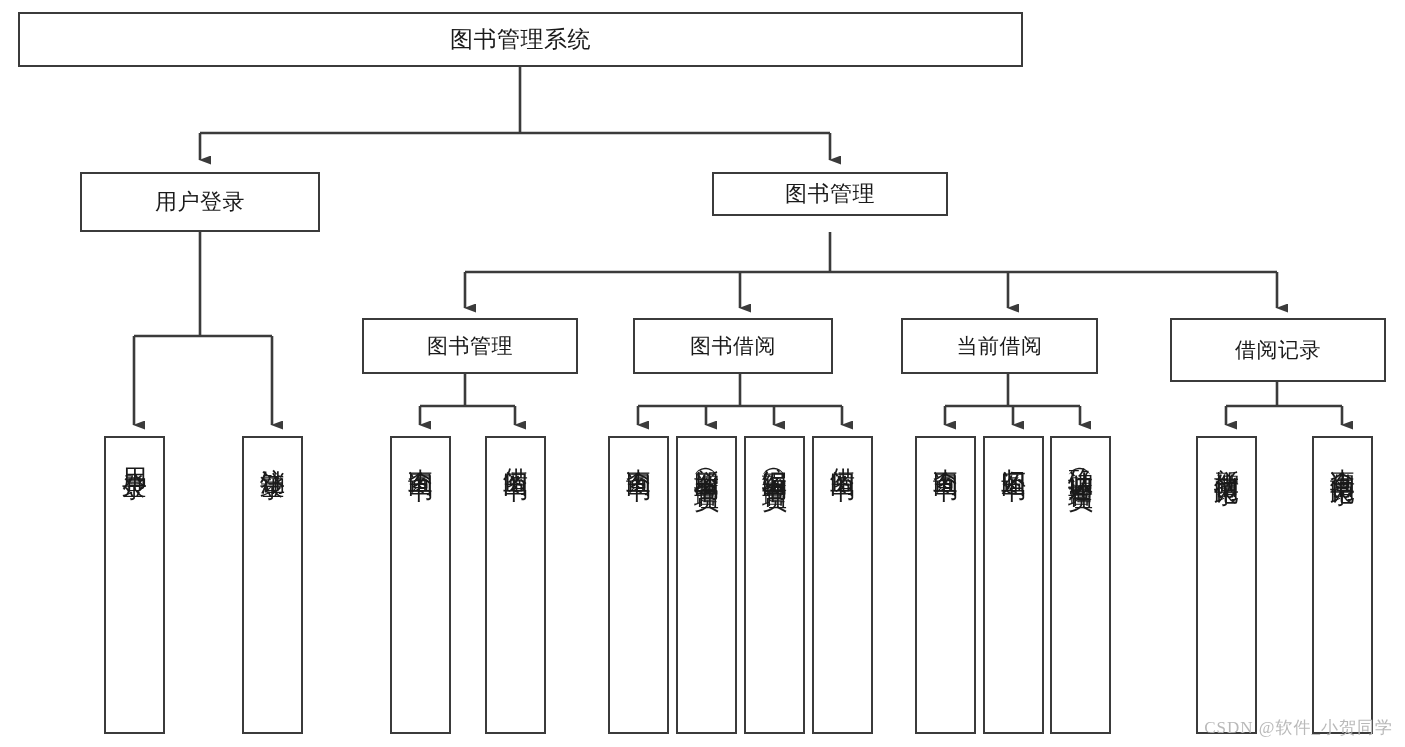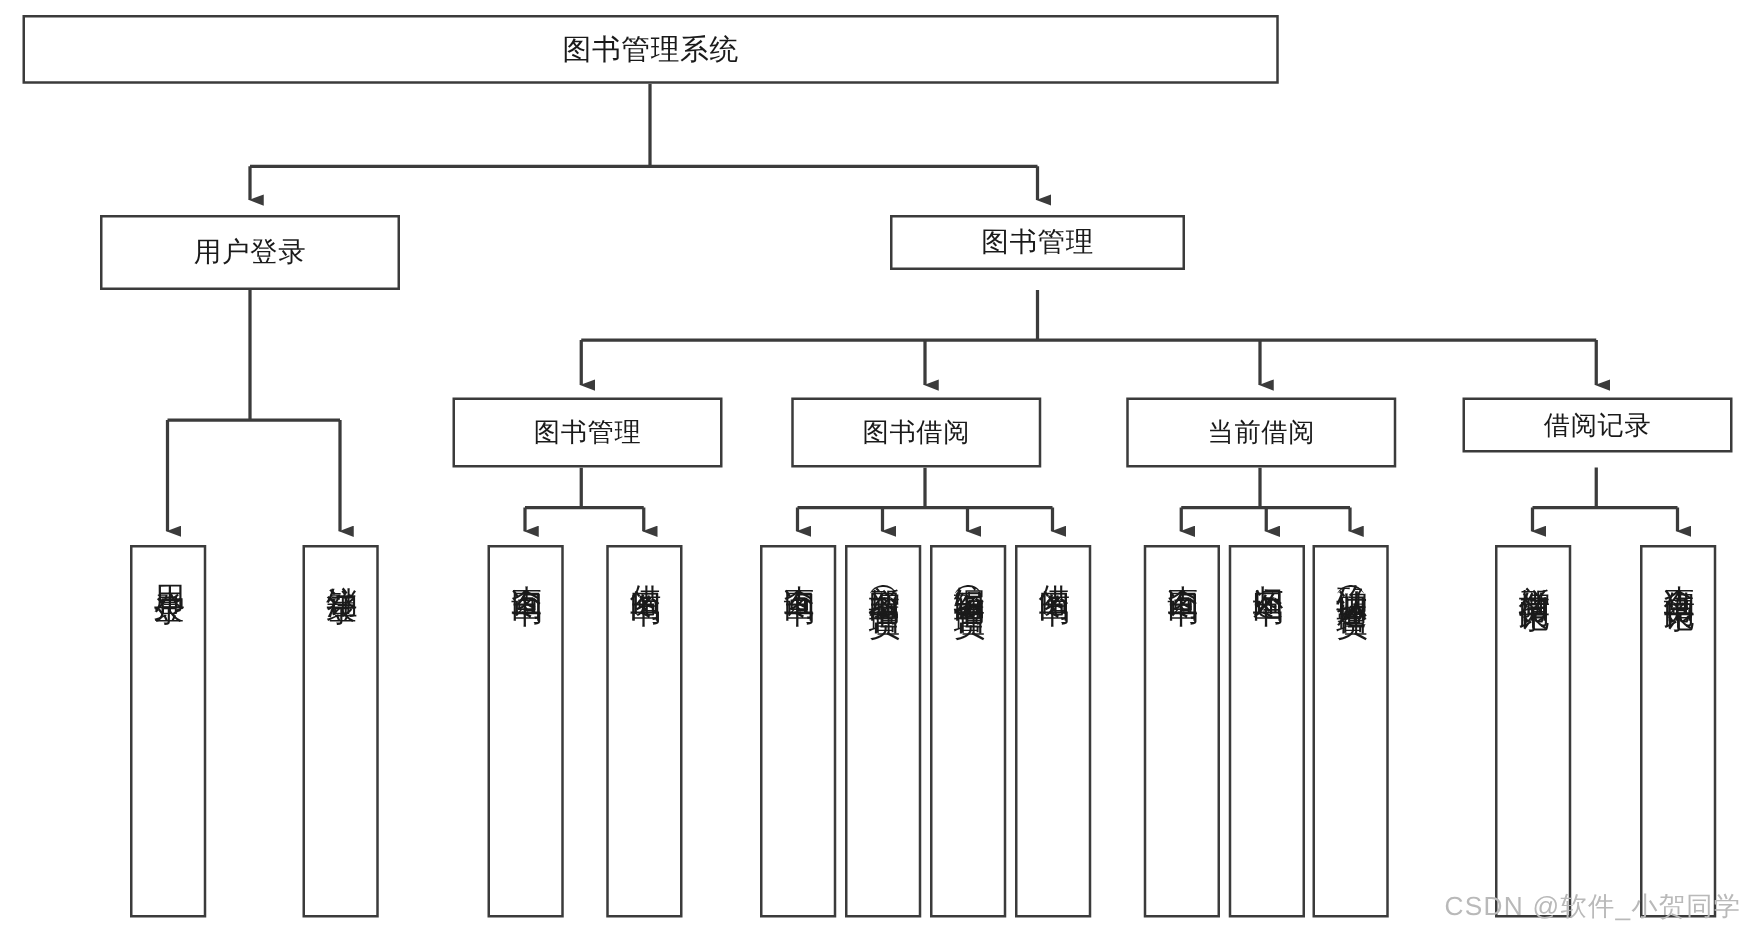--- a/index.html
+++ b/index.html
@@ -53,25 +53,26 @@
     text-orientation: upright;
     font-size: 25px;
     line-height: 1.08;
     letter-spacing: 3px;
     white-space: nowrap;
   }
   .watermark {
     position: absolute;
     right: 12px;
     bottom: 8px;
-    font-size: 21px;
+    font-size: 17px;
     color: #b9b9b9;
     letter-spacing: 1px;
     z-index: 5;
     white-space: nowrap;
+    font-family: Liberation Serif, serif;
   }
 </style>
 </head>
 <body>
 
 <div id="canvas">
 
   <svg class="edges" viewBox="0 0 1405 747">
     <defs>
       <marker id="arrow" markerWidth="10" markerHeight="12" refX="4.5" refY="11" orient="auto" markerUnits="userSpaceOnUse">
@@ -132,24 +133,24 @@
   <div class="node level2" style="left:712px; top:172px; width:236px; height:44px;">
     <span class="node-label">图书管理</span>
   </div>
 
   <div class="node level3" style="left:362px; top:318px; width:216px; height:56px;">
     <span class="node-label">图书管理</span>
   </div>
   <div class="node level3" style="left:633px; top:318px; width:200px; height:56px;">
     <span class="node-label">图书借阅</span>
   </div>
-  <div class="node level3" style="left:901px; top:318px; width:216px; height:56px;">
+  <div class="node level3" style="left:901px; top:318px; width:197px; height:56px;">
     <span class="node-label">当前借阅</span>
   </div>
-  <div class="node level3" style="left:1170px; top:318px; width:216px; height:44px;">
+  <div class="node level3" style="left:1170px; top:318px; width:216px; height:64px;">
     <span class="node-label">借阅记录</span>
   </div>
 
   <div class="node leaf" style="left:104px; top:436px; width:61px; height:298px;">
     <span class="node-label">用户登录</span>
   </div>
   <div class="node leaf" style="left:242px; top:436px; width:61px; height:298px;">
     <span class="node-label">注销登录</span>
   </div>
 

